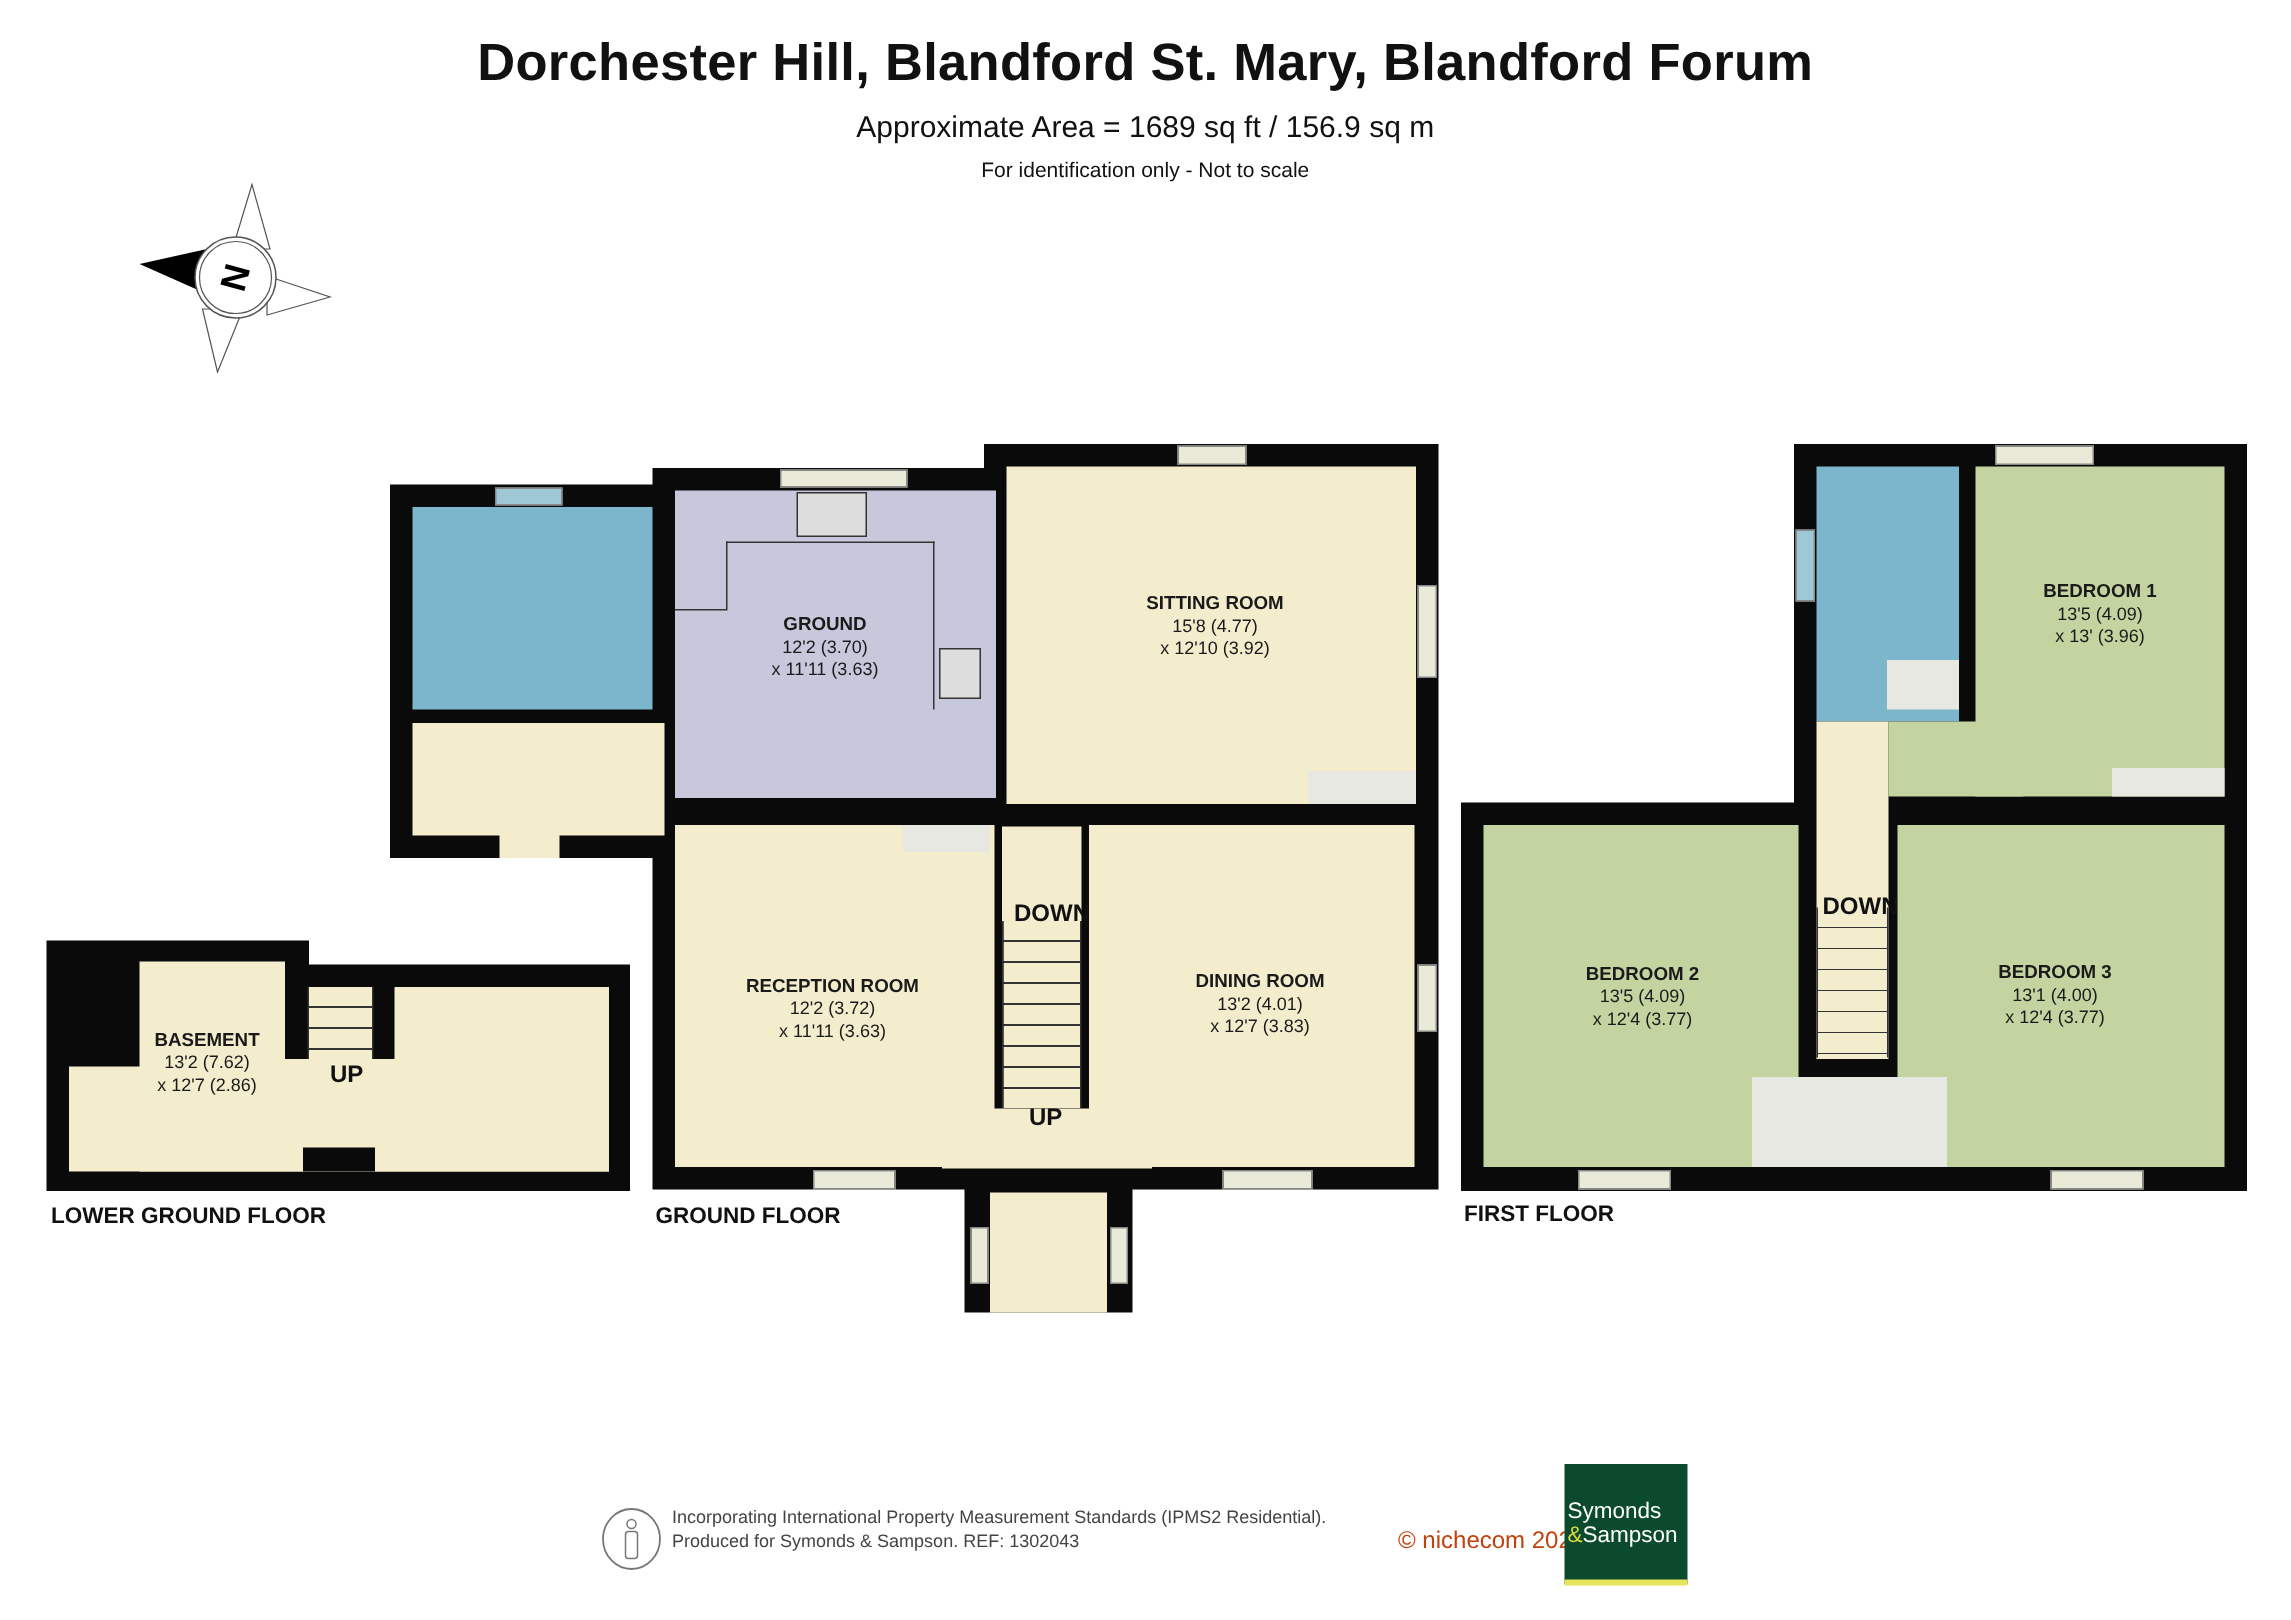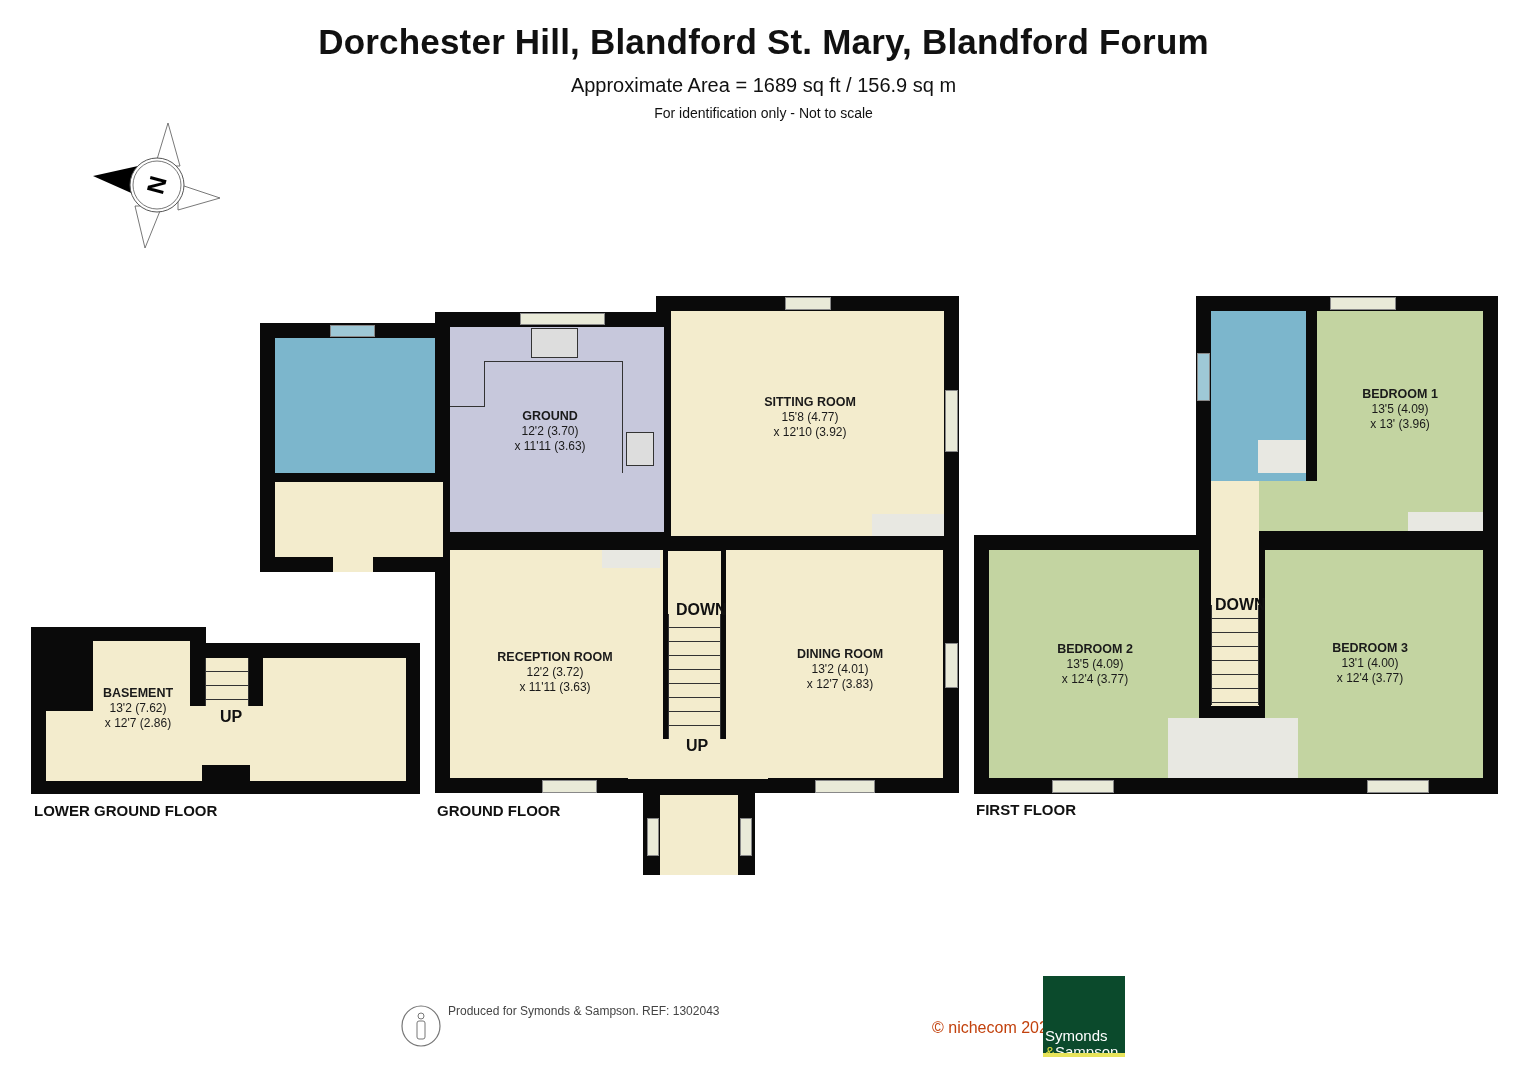--- a/index.html
+++ b/index.html
@@ -15,21 +15,21 @@
   .lav { background: #c7c8dc; }
   .green { background: #c3d4a1; }
   .grey { background: #e8e8e2; }
   .label { position: absolute; text-align: center; font-size: 12px; line-height: 15px; color: #1a1a1a; }
   .label .rn { font-weight: bold; font-size: 12.5px; }
   .floor-label { position: absolute; font-weight: bold; font-size: 15px; }
   .win { position: absolute; background: #e9ead8; border: 1px solid #888; }
   .stairs { position: absolute; background: repeating-linear-gradient(to bottom, #f3eccd 0, #f3eccd 13px, #333 13px, #333 14px); border-left: 1px solid #333; border-right: 1px solid #333; }
   .small { position: absolute; font-weight: bold; font-size: 16px; }
   .footer-text { position: absolute; left: 448px; top: 1004px; font-size: 12px; line-height: 15.5px; color: #444; }
-  .logo { position: absolute; left: 1043px; top: 976px; width: 82px; height: 80px; background: #0b4a2c; color: #fff; font-size: 15px; line-height: 16px; padding: 52px 0 0 2px; }
+  .logo { position: absolute; left: 1043px; top: 976px; width: 82px; height: 80px; background: #0b4a2c; color: #fff; font-size: 15px; line-height: 16px; padding: 24px 0 0 2px; }
   .logo .amp { color: #d9dc3b; }
   .logo-bar { position: absolute; left: 1043px; top: 1053px; width: 82px; height: 4px; background: #e7e35a; }
   .copy { position: absolute; left: 932px; top: 1019px; font-size: 16px; color: #c2410c; }
 </style>
 </head>
 <body>
 
 <div class="abs title">Dorchester Hill, Blandford St. Mary, Blandford Forum</div>
 <div class="abs subtitle">Approximate Area = 1689 sq ft / 156.9 sq m</div>
 <div class="abs note">For identification only - Not to scale</div>
@@ -173,20 +173,21 @@
 
   <div class="floor-label" style="left:976px;top:801px;">FIRST FLOOR</div>
 </div>
 
 <svg class="abs" style="left:400px;top:1004px;" width="42" height="44" viewBox="0 0 42 44">
   <ellipse cx="21" cy="22" rx="19" ry="20" fill="none" stroke="#777" stroke-width="1.2"></ellipse>
   <circle cx="21" cy="12" r="3" fill="none" stroke="#777" stroke-width="1"></circle>
   <rect x="17" y="17" width="8" height="18" rx="2" fill="none" stroke="#777" stroke-width="1"></rect>
 </svg>
 <div class="footer-text">
+  <div>Incorporating International Property Measurement Standards (IPMS2 Residential).</div>
   <div>Produced for Symonds &amp; Sampson.   REF:  1302043</div>
 </div>
 <div class="copy">© nichecom 2025.</div>
 <div class="logo">
   <div>Symonds</div>
   <div><span class="amp">&amp;</span><span>Sampson</span></div>
 </div>
 <div class="logo-bar"></div>
 
 </body></html>

